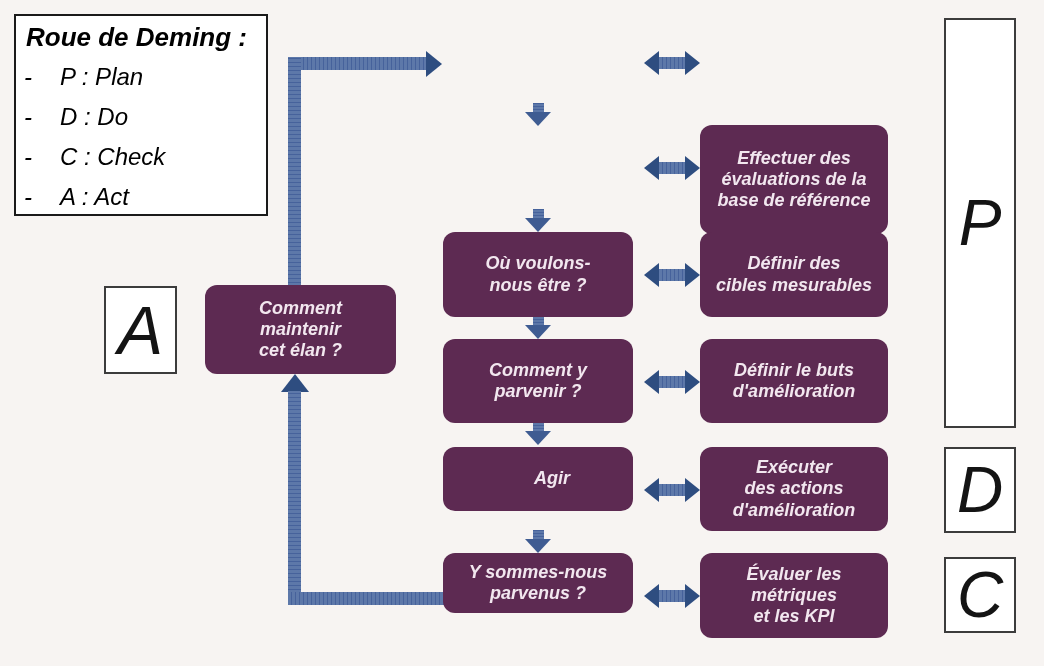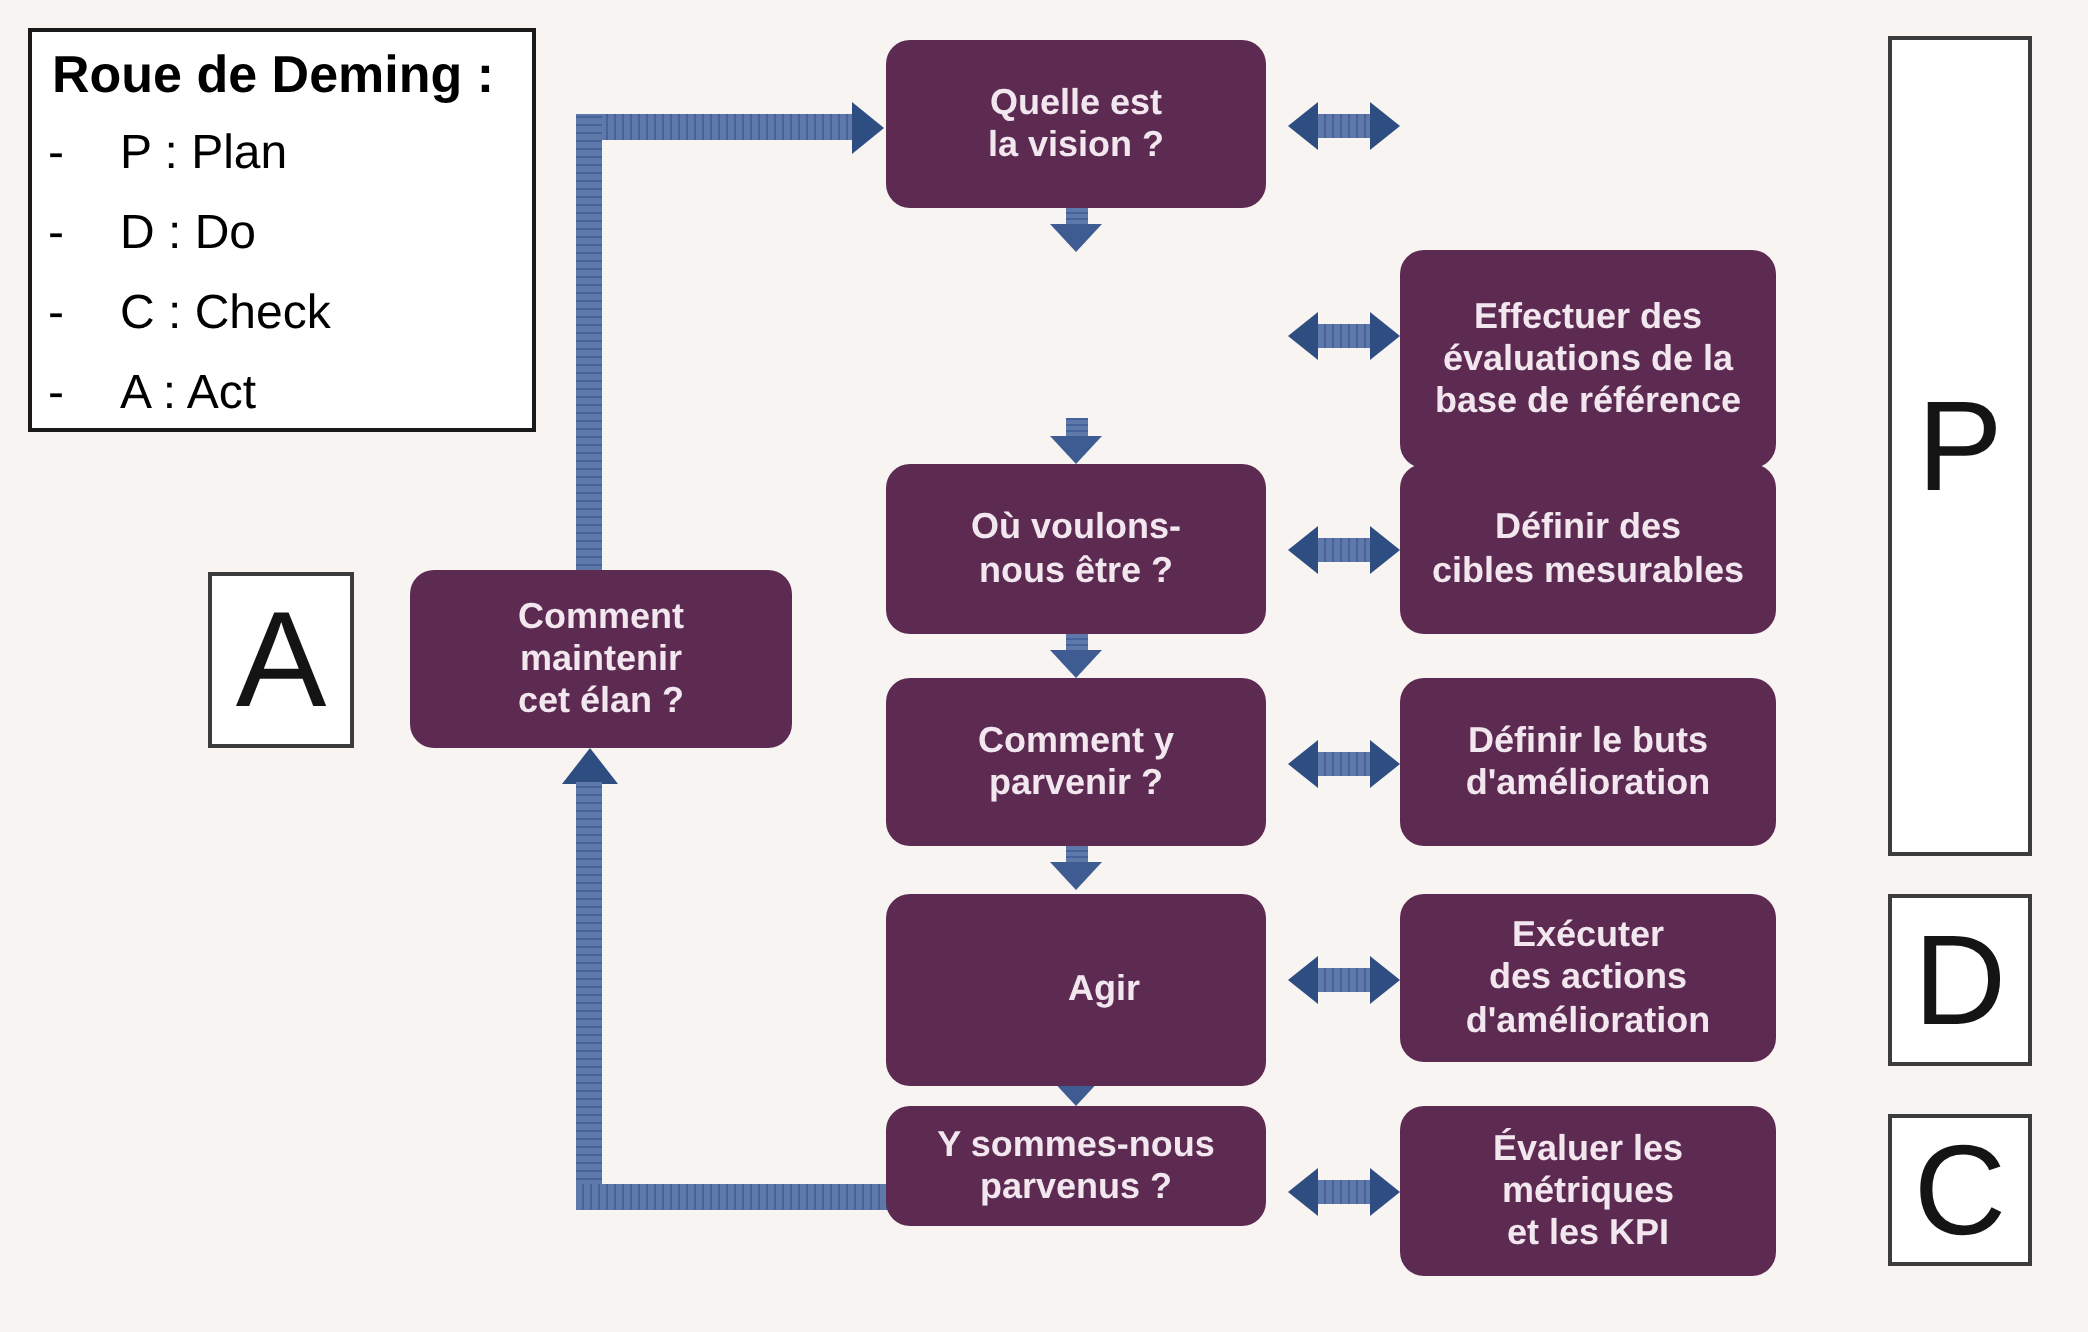--- a/index.html
+++ b/index.html
@@ -1,20 +1,21 @@
 <!DOCTYPE html>
 <html style="--bg: #f7f4f2; --purple: #5d2a52; --purple-text: #f2e7ef; --arrow-shaft: #5d78a9; --arrow-shaft-dark: #46629b; --arrow-head: #2e4d80; --arrow-head-down: #3f5c92; --letter-color: #141414; --letter-box-border: #3c3c3c; --legend-border: #1a1a1a; --legend-text: #000000;"><head>
 <meta charset="utf-8">
 <style>
   html,body { margin:0; padding:0; background:#ffffff; }
   .canvas {
     position:relative; width:1044px; height:666px;
     background:var(--bg,#f7f4f2);
     font-family:"Liberation Sans", sans-serif;
     overflow:hidden;
+    font-style:italic;
   }
 
   
   .node {
     position:absolute; z-index:2;
     background:var(--purple,#5d2a52);
     color:var(--purple-text,#f2e7ef);
     border-radius:12px;
     display:flex; align-items:center; justify-content:center;
     text-align:center; font-weight:bold; font-size:18px; line-height:1.18;
@@ -117,27 +118,25 @@
     </div>
   </div>
 
   <div class="letterbox abox" style="left:104px;top:286px;width:73px;height:88px;">
     <span>A</span>
   </div>
   <div class="node" style="left:205px;top:285px;width:191px;height:89px;">Comment
 maintenir
 cet élan ?</div>
 
-  <div class="node qcol" style="top:20px;height:84px;">Quelle est
-la vision ?</div>
   <div class="node qcol" style="top:232px;height:85px;">Où voulons-
 nous être ?</div>
   <div class="node qcol" style="top:339px;height:84px;">Comment y
 parvenir ?</div>
-  <div class="node qcol" style="top:447px;height:96px;padding-left:36px;">Agir</div>
+  <div class="node qcol" style="top:447px;height:64px;padding-left:36px;">Agir</div>
   <div class="node qcol" style="top:553px;height:60px;">Y sommes-nous
 parvenus ?</div>
 
   <div class="node acol" style="top:125px;height:109px;">Effectuer des
 évaluations de la
 base de référence</div>
   <div class="node acol" style="top:232px;height:85px;">Définir des
 cibles mesurables</div>
   <div class="node acol" style="top:339px;height:84px;">Définir le buts
 d'amélioration</div>

